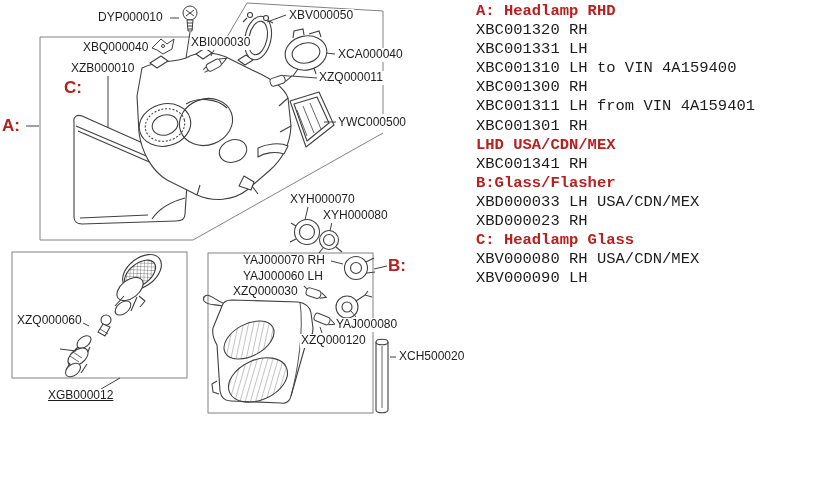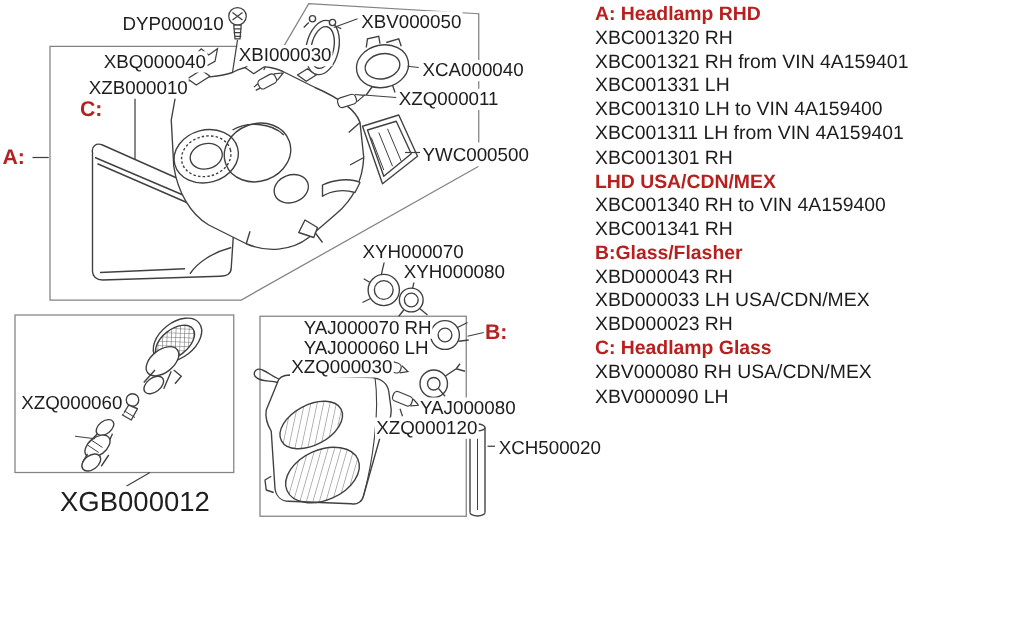--- a/index.html
+++ b/index.html
@@ -1,24 +1,24 @@
 <!DOCTYPE html>
 <html><head>
 <meta charset="utf-8">
 <style>
   html,body{margin:0;padding:0;background:#fff;}
   .stage{position:relative;width:815px;height:499px;background:#fff;
          font-family:"Liberation Sans",sans-serif;overflow:hidden;}
   svg.art{position:absolute;left:0;top:0;}
-  .lbl{position:absolute;font-size:15px;line-height:1.15;color:#1e1e1e;
+  .lbl{position:absolute;font-size:12px;line-height:1.15;color:#1e1e1e;
        background:#fff;white-space:nowrap;padding:0 1px;}
-  .lbl-lg{font-size:22px;}
+  .lbl-lg{font-size:12px;text-decoration:underline;}
   .sec{position:absolute;font-size:17px;font-weight:bold;color:#b6201f;
        background:#fff;line-height:1;white-space:nowrap;}
-  .plist{position:absolute;left:476px;top:2px;width:338px;}
+  .plist{position:absolute;left:476px;top:2px;width:338px;font-family:Liberation Mono, monospace;}
   .pl{font-size:15.5px;line-height:19.1px;color:#1c1c1c;white-space:nowrap;}
   .pl.red{color:#b6201f;font-weight:bold;}
 </style>
 </head>
 <body>
 
 <div class="stage">
 
   <svg class="art" width="470" height="499" viewBox="0 0 470 499">
     <defs>
@@ -210,30 +210,28 @@
   <div class="lbl" style="left:16px;top:314px">XZQ000060</div>
   <div class="lbl lbl-lg" style="left:47px;top:389px">XGB000012</div>
 
   <div class="sec" style="left:2px;top:117px">A:</div>
   <div class="sec" style="left:388px;top:257px">B:</div>
   <div class="sec" style="left:64px;top:79px">C:</div>
 
   <div class="plist">
     <div class="pl red">A: Headlamp RHD</div>
     <div class="pl">XBC001320 RH</div>
-    <div class="pl">XBC001321 RH from VIN 4A159401</div>
     <div class="pl">XBC001331 LH</div>
     <div class="pl">XBC001310 LH to VIN 4A159400</div>
+    <div class="pl">XBC001300 RH</div>
     <div class="pl">XBC001311 LH from VIN 4A159401</div>
     <div class="pl">XBC001301 RH</div>
     <div class="pl red">LHD USA/CDN/MEX</div>
-    <div class="pl">XBC001340 RH to VIN 4A159400</div>
     <div class="pl">XBC001341 RH</div>
     <div class="pl red">B:Glass/Flasher</div>
-    <div class="pl">XBD000043 RH</div>
     <div class="pl">XBD000033 LH USA/CDN/MEX</div>
     <div class="pl">XBD000023 RH</div>
     <div class="pl red">C: Headlamp Glass</div>
     <div class="pl">XBV000080 RH USA/CDN/MEX</div>
     <div class="pl">XBV000090 LH</div>
   </div>
 
 </div>
 
 </body></html>

